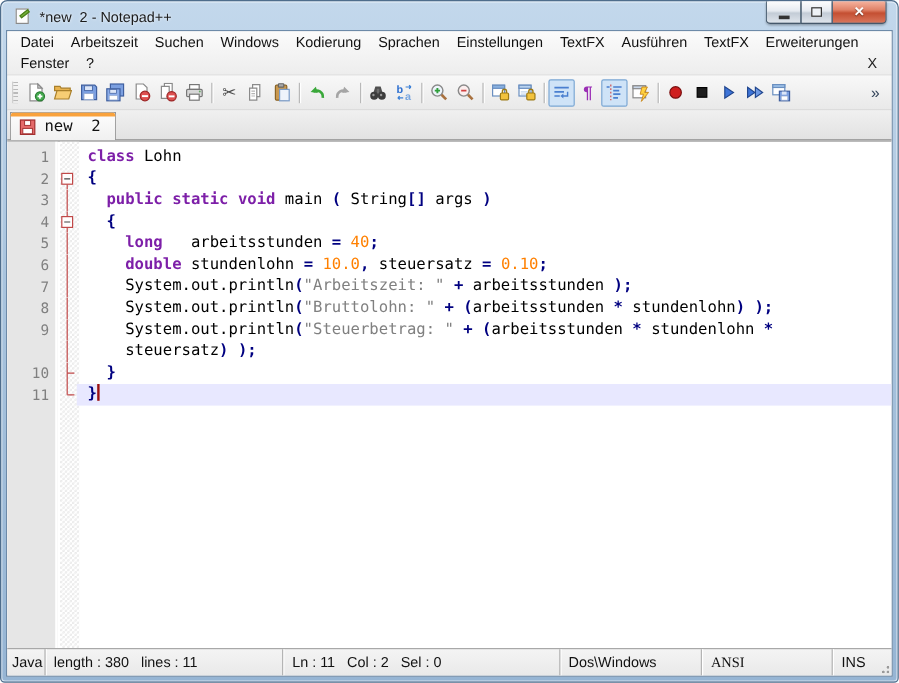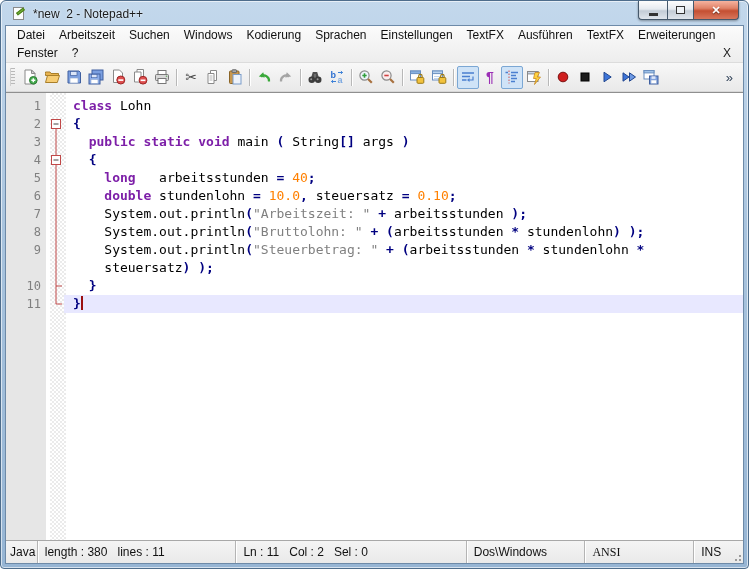--- a/index.html
+++ b/index.html
@@ -376,20 +376,30 @@
                 <rect x="1" y="1.5" width="10" height="2.4" fill="#9ec1e8" stroke="#6a8fc0"></rect>
                 <rect x="6.5" y="7" width="8.5" height="8" fill="#7b9fe0" stroke="#3f5f9f"></rect>
                 <rect x="8.5" y="7.3" width="4" height="2.6" fill="#dce6f8"></rect>
                 <rect x="8" y="11" width="5.5" height="3.5" fill="#fff" stroke="#92a8cf" stroke-width=".6"></rect>
               </svg>
             </span>
           </button></span>
       <span class="tb-overflow">»</span>
     </div>
 
+    <div class="tabbar">
+      <div class="tab active">
+        <svg viewBox="0 0 14 14">
+            <rect x="1" y="1" width="12" height="12" fill="#e46a6a" stroke="#a23030"></rect>
+            <rect x="4.5" y="1.5" width="5" height="4" fill="#fff" stroke="#a23030" stroke-width=".8"></rect>
+            <rect x="3" y="8" width="8" height="4.5" fill="#fff" stroke="#a23030" stroke-width=".8"></rect>
+          </svg>
+        <span class="tab-label">new  2</span>
+      </div>
+    </div>
 
     <div class="editor">
       <div class="gutter-bg"></div>
       <div class="fold-bg"></div>
       <div class="code" id="code-lines">
           <div class="code-row"><span class="ln">1</span><span class="fold"></span><span class="txt"><span class="tok-k">class</span><span class="tok-p"> Lohn</span></span></div>
           <div class="code-row"><span class="ln">2</span><span class="fold"><svg width="16" height="18">
                 <line x1="8" y1="13.5" x2="8" y2="18" stroke="#C04848"></line>
                 <rect x="3.5" y="4.5" width="9" height="9" fill="#fffdfd" stroke="#C04848"></rect>
                 <line x1="5.5" y1="9" x2="10.5" y2="9" stroke="#444"></line>

